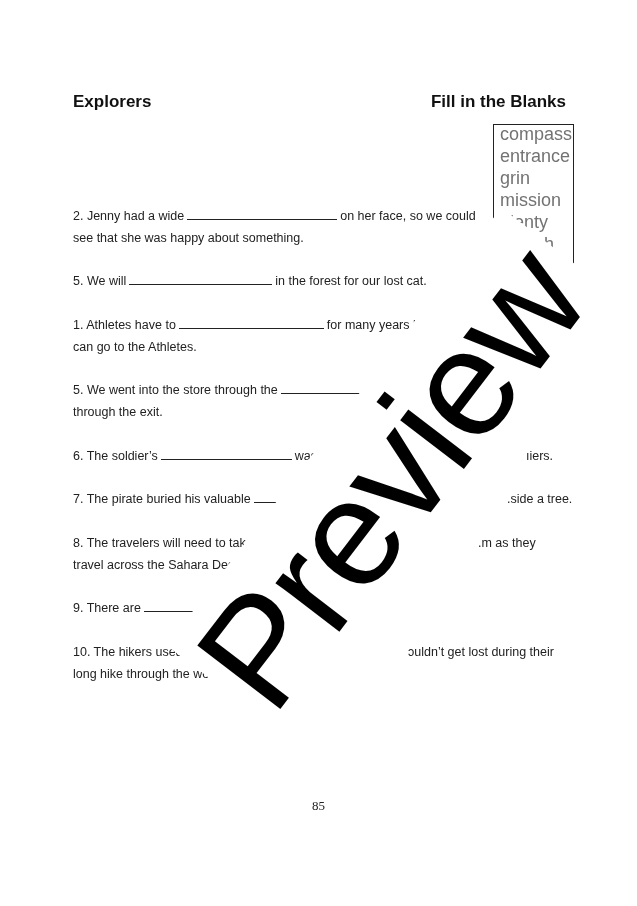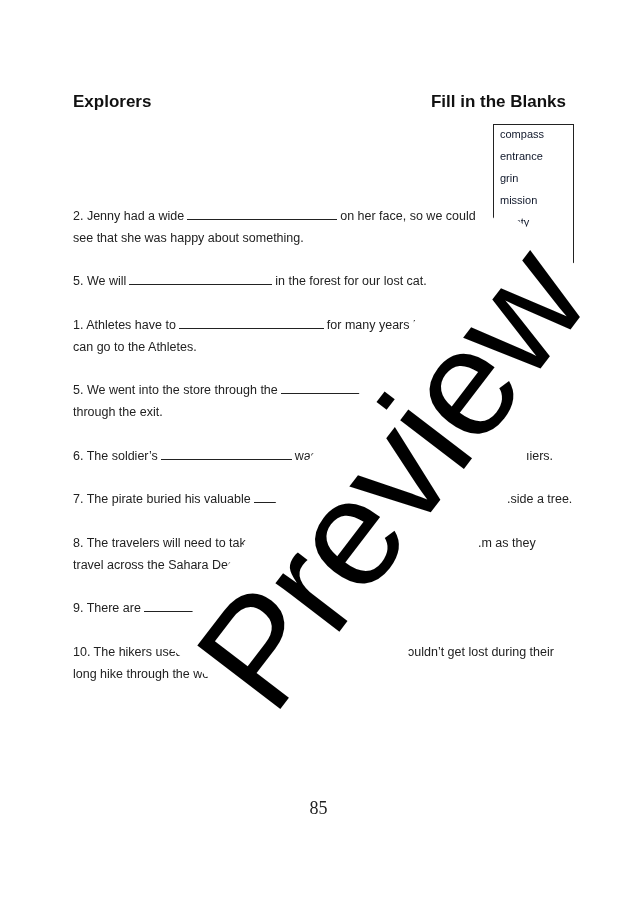--- a/index.html
+++ b/index.html
@@ -11,28 +11,28 @@
     .hdr { position: absolute; top: 92px; font-weight: bold; font-size: 17px; color: #111; }
     .hdr-left { left: 73px; }
     .hdr-right { right: 71px; }
 
     .wordbox {
       position: absolute; left: 493px; top: 124px; width: 81px; height: 219px;
       border: 1px solid #222; box-sizing: border-box; background: #fff;
     }
     .wordbox ul { list-style: none; margin: 0; padding: 0; }
     .wordbox li {
-      position: absolute; left: 6px; font-size: 11px; color: #0f172a; line-height: 14px;
+      position: absolute; left: 6px; font-size: 18px; color: #737373; line-height: 14px;
     }
 
     .q { position: absolute; left: 73px; font-size: 12.5px; line-height: 22px; color: #222; white-space: nowrap; }
     .blank { display: inline-block; border-bottom: 1px solid #222; height: 12px; vertical-align: baseline; margin: 0 3px; }
 
     .pagenum { position: absolute; top: 798px; left: 0; width: 637px; text-align: center;
-      font-family: "Liberation Serif", serif; font-size: 18px; color: #222; }
+      font-family: "Liberation Serif", serif; font-size: 13px; color: #222; }
 
     .watermark {
       position: absolute; left: 272px; top: 726px; transform-origin: 0 0; transform: rotate(-52.6deg);
       white-space: nowrap; pointer-events: none;
     }
     .watermark span {
       display: inline-block; font-family: "Liberation Sans", sans-serif; font-size: 152px; line-height: 1;
       color: #000; background: #fff; padding: 0 18px 6px 6px; transform: translateY(-84%);
       letter-spacing: -2px;
     }

